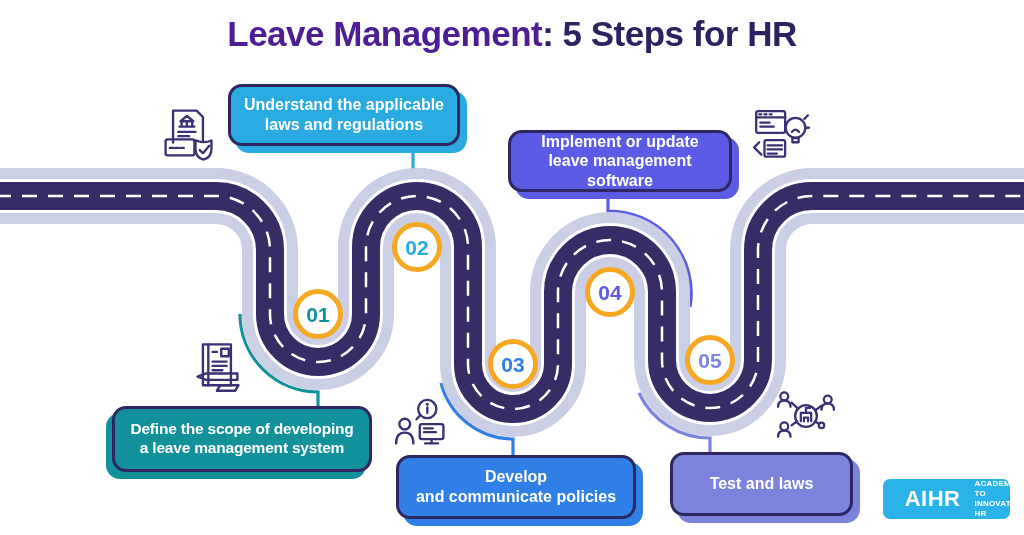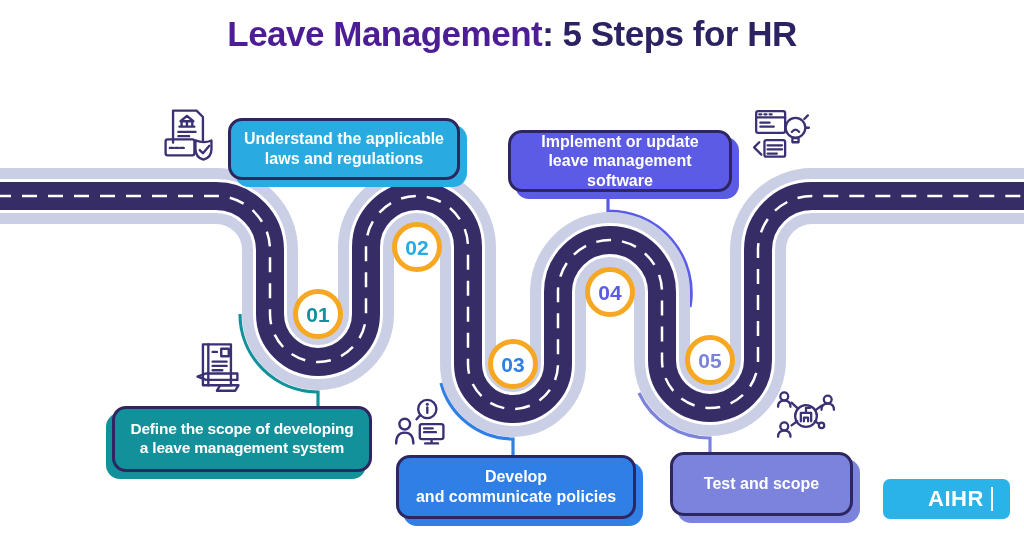--- a/index.html
+++ b/index.html
@@ -16,21 +16,21 @@
   .road-svg{position:absolute;top:0;left:0;}
   .step-num{font-size:21px;font-weight:bold;font-family:"Liberation Sans","DejaVu Sans",sans-serif;}
   .step-box{
     position:absolute;display:flex;align-items:center;justify-content:center;
     border:3px solid #2E2660;border-radius:14px;box-sizing:border-box;
     color:#ffffff;font-weight:bold;font-size:16px;line-height:1.22;text-align:center;
     padding:0 6px;
   }
   .step-box .lbl{white-space:pre-line;}
   .box1{left:112px;top:406px;width:260px;height:66px;background:#12919B;box-shadow:-6px 7px 0 #12919B;font-size:15.5px;letter-spacing:-0.2px;}
-  .box2{left:228px;top:84px;width:232px;height:62px;background:#29ABE2;box-shadow:7px 7px 0 #29ABE2;margin-top:34px;}
+  .box2{left:228px;top:84px;width:232px;height:62px;background:#29ABE2;box-shadow:7px 7px 0 #29ABE2;}
   .box3{left:396px;top:455px;width:240px;height:64px;background:#2F7FE6;box-shadow:7px 7px 0 #2F7FE6;}
   .box4{left:508px;top:130px;width:224px;height:62px;background:#5B5BE6;box-shadow:7px 7px 0 #5B5BE6;}
   .box5{left:670px;top:452px;width:183px;height:64px;background:#7B83DC;box-shadow:7px 7px 0 #7B83DC;}
   .icon{position:absolute;}
   .icon path,.icon rect,.icon circle{stroke:#3A3175;fill:none;stroke-width:2.2;stroke-linecap:round;stroke-linejoin:round;}
   .icon .fdot{fill:#3A3175;stroke:none;}
   .logo{
     position:absolute;left:883px;top:479px;width:127px;height:40px;background:#29B3E8;
     border-radius:7px;display:flex;align-items:center;justify-content:center;gap:7px;color:#fff;
   }
@@ -96,21 +96,21 @@
   </div>
   <div class="step-box box1">
     <span class="lbl">Define the scope of developing
 a leave management system</span>
   </div>
   <div class="step-box box3">
     <span class="lbl">Develop
 and communicate policies</span>
   </div>
   <div class="step-box box5">
-    <span class="lbl">Test and scope</span>
+    <span class="lbl">Test and laws</span>
   </div>
 
   <svg class="icon" style="left:156px;top:104px;" width="64" height="58" viewBox="0 0 60 54">
     <path d="M16 36 V6 H38 L44 12 V34"></path>
     <path d="M23 16 l6 -5 6 5 z M24 16 v4 M29 16 v4 M34 16 v4 M22 21 h14"></path>
     <path d="M21 26 h16 M21 30 h10"></path>
     <rect x="9" y="33" width="27" height="15" rx="2"></rect>
     <path d="M13 41 h3 M18 41 h3 M23 41 h3" stroke-width="3"></path>
     <path d="M37 34 q8 3 15 0 v8 q0 8 -7.5 10 q-7.5 -2 -7.5 -10 z"></path>
     <path d="M41 43 l3 3 6 -7"></path>
@@ -160,15 +160,17 @@
     <circle cx="8" cy="37" r="3.8"></circle>
     <path d="M2 47 q0 -6 6 -6 q6 0 6 6"></path>
     <path d="M15 14 l6.5 6 M44 17 l-5.5 4 M15 36 l5.5 -4"></path>
     <circle cx="44" cy="36" r="2.6"></circle>
     <path d="M37.5 32 l4 2.5"></path>
   </svg>
 
   <div class="logo">
     <span class="logo-brand">AIHR</span>
     <span class="logo-divider"></span>
+    <span class="logo-tagline">ACADEMY TO
+INNOVATE HR</span>
   </div>
 
 </div>
 
 </body></html>

